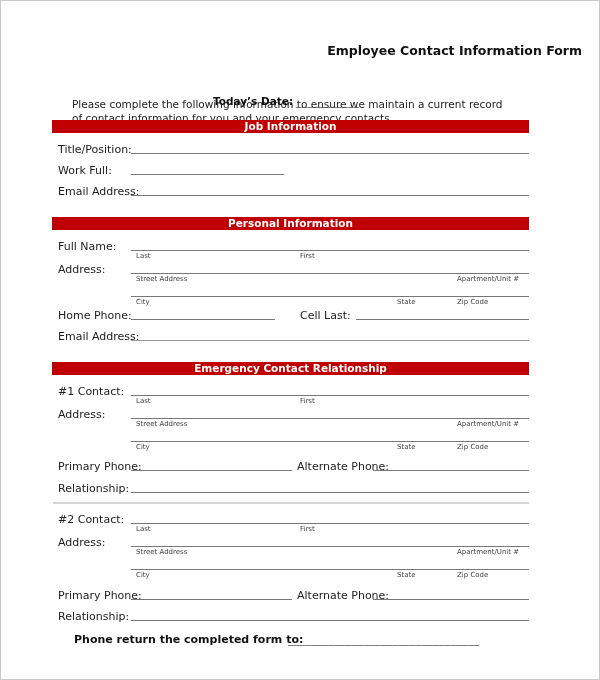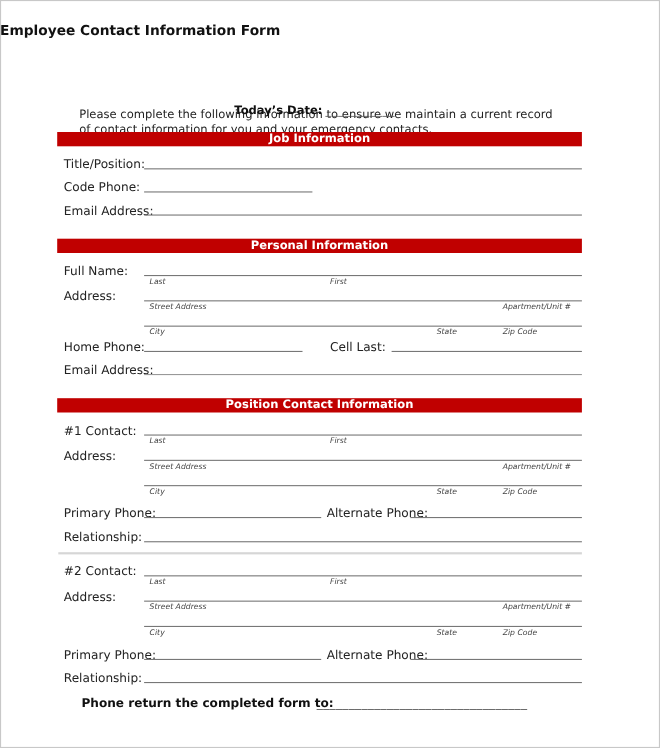--- a/index.html
+++ b/index.html
@@ -1,46 +1,46 @@
 <!DOCTYPE html>
 <html><head>
 <meta charset="utf-8">
 <style>
   html, body { margin:0; padding:0; background:#ffffff; }
   body { width:600px; height:680px; position:relative; overflow:hidden; font-family:"DejaVu Sans", sans-serif; color:#111; }
   .frame { position:absolute; left:0; top:0; width:598px; height:678px; border:1px solid #c8c8c8; }
   .abs { position:absolute; white-space:nowrap; }
-  .title { left:0; width:582px; text-align:left; top:20px; font-size:12.5px; font-weight:bold; }
+  .title { left:0; width:582px; text-align:right; top:43px; font-size:12.5px; font-weight:bold; }
   .intro { left:72px; top:57px; font-size:10.5px; line-height:14px; white-space:normal; width:440px; color:#222;margin-top:40px; }
   .date-label { left:213px; top:95px; font-size:10.5px; font-weight:bold; }
   .date-blank { left:296px; top:95px; font-size:10.5px; color:#555; letter-spacing:0.5px; }
   .bar { position:absolute; left:52px; width:477px; height:13px; background:#c00000; color:#fff; font-size:10.5px; font-weight:bold; text-align:center; line-height:13px; }
   .lbl { position:absolute; font-size:11px; color:#222; white-space:nowrap; }
   .line { position:absolute; height:0; border-top:1px solid #777; }
-  .sub { position:absolute; font-size:7px; font-style:italic; color:#444; white-space:nowrap; }
+  .sub { position:absolute; font-size:7px; color:#444; white-space:nowrap; }
   .sep { position:absolute; left:53px; width:476px; height:0; border-top:2px solid #d6d6d6; }
   .return-label { left:74px; top:633px; font-size:11px; font-weight:bold; }
   .return-blank { left:288px; top:633px; font-size:11px; color:#555; letter-spacing:0.3px; }
 </style>
 </head>
 <body>
 
 <div class="frame"></div>
 
 <div class="abs title">Employee Contact Information Form</div>
 <div class="abs intro">Please complete the following information to ensure we maintain a current record of contact information for you and your emergency contacts.</div>
 <div class="abs date-label">Today’s Date:</div>
 <div class="abs date-blank">___________</div>
 
 <div class="bar" style="top:120px">Job Information</div>
 
 <div class="lbl" style="left:58px;top:143px">Title/Position:</div>
 <div class="line" style="left:131px;top:153px;width:398px"></div>
 
-<div class="lbl" style="left:58px;top:164px">Code Phone:</div>
+<div class="lbl" style="left:58px;top:164px">Work Full:</div>
 <div class="line" style="left:131px;top:174px;width:153px"></div>
 
 <div class="lbl" style="left:58px;top:185px">Email Address:</div>
 <div class="line" style="left:131px;top:195px;width:398px"></div>
 
 <div class="bar" style="top:217px">Personal Information</div>
 
 <div class="lbl" style="left:58px;top:240px">Full Name:</div>
 <div class="line" style="left:131px;top:250px;width:398px"></div>
 <div class="sub" style="left:136px;top:252px">Last</div>
@@ -57,21 +57,21 @@
 <div class="sub" style="left:457px;top:298px">Zip Code</div>
 
 <div class="lbl" style="left:58px;top:309px">Home Phone:</div>
 <div class="line" style="left:131px;top:319px;width:144px"></div>
 <div class="lbl" style="left:300px;top:309px">Cell Last:</div>
 <div class="line" style="left:356px;top:319px;width:173px"></div>
 
 <div class="lbl" style="left:58px;top:330px">Email Address:</div>
 <div class="line" style="left:131px;top:340px;width:398px;border-top-color:#999"></div>
 
-<div class="bar" style="top:362px">Position Contact Information</div>
+<div class="bar" style="top:362px">Emergency Contact Relationship</div>
 
 <div class="lbl" style="left:58px;top:385px">#1 Contact:</div>
 <div class="line" style="left:131px;top:395px;width:398px"></div>
 <div class="sub" style="left:136px;top:397px">Last</div>
 <div class="sub" style="left:300px;top:397px">First</div>
 
 <div class="lbl" style="left:58px;top:408px">Address:</div>
 <div class="line" style="left:131px;top:418px;width:398px"></div>
 <div class="sub" style="left:136px;top:420px">Street Address</div>
 <div class="sub" style="left:457px;top:420px">Apartment/Unit #</div>

